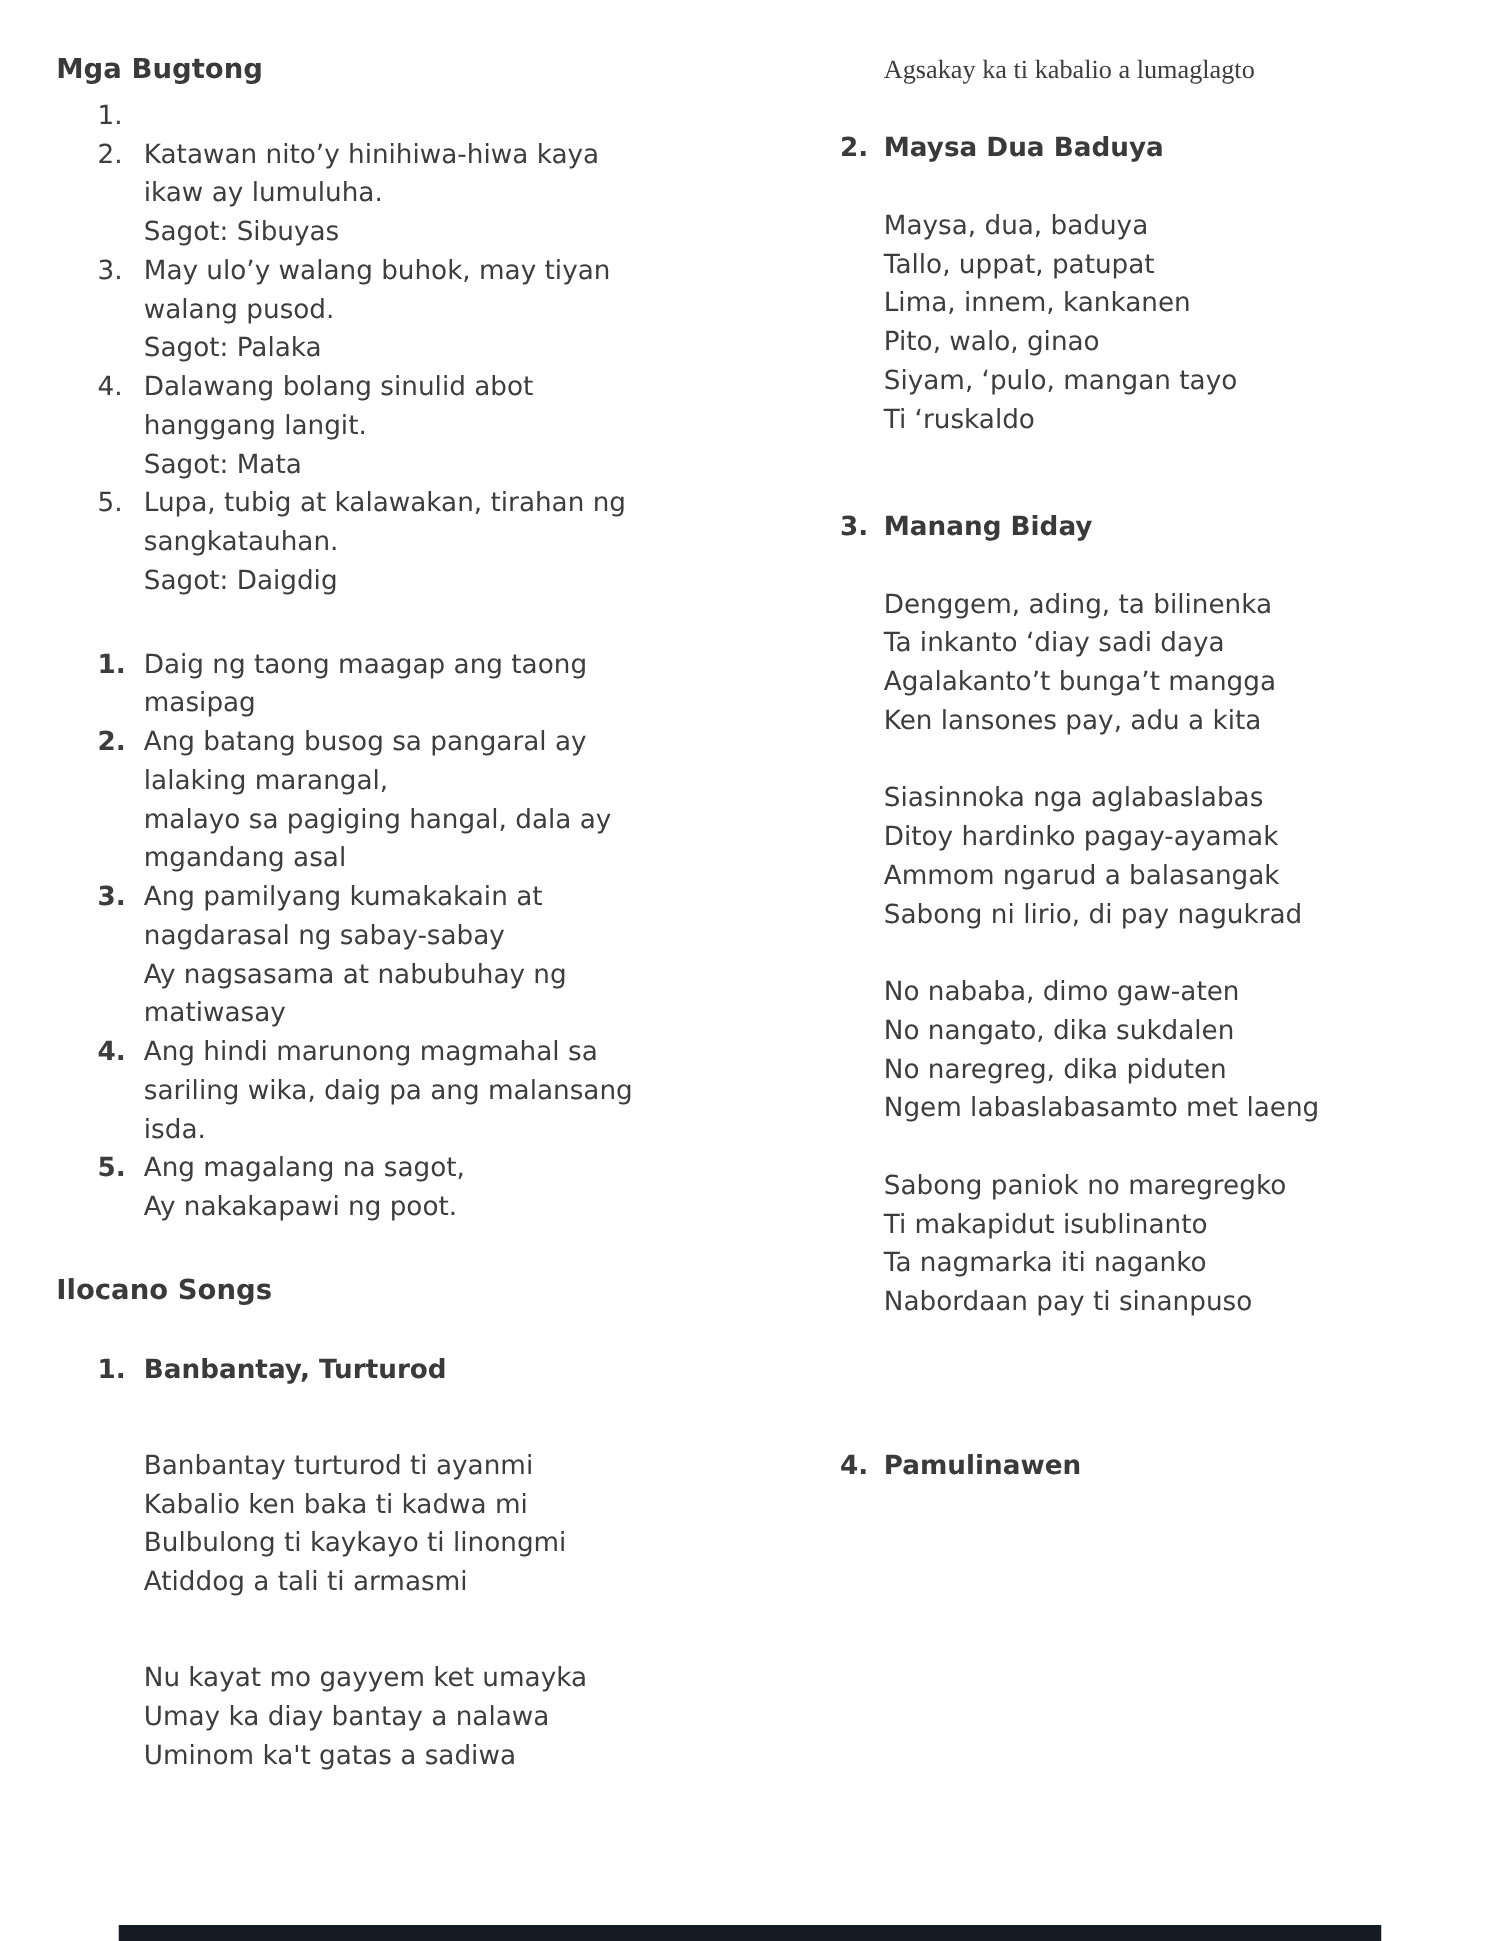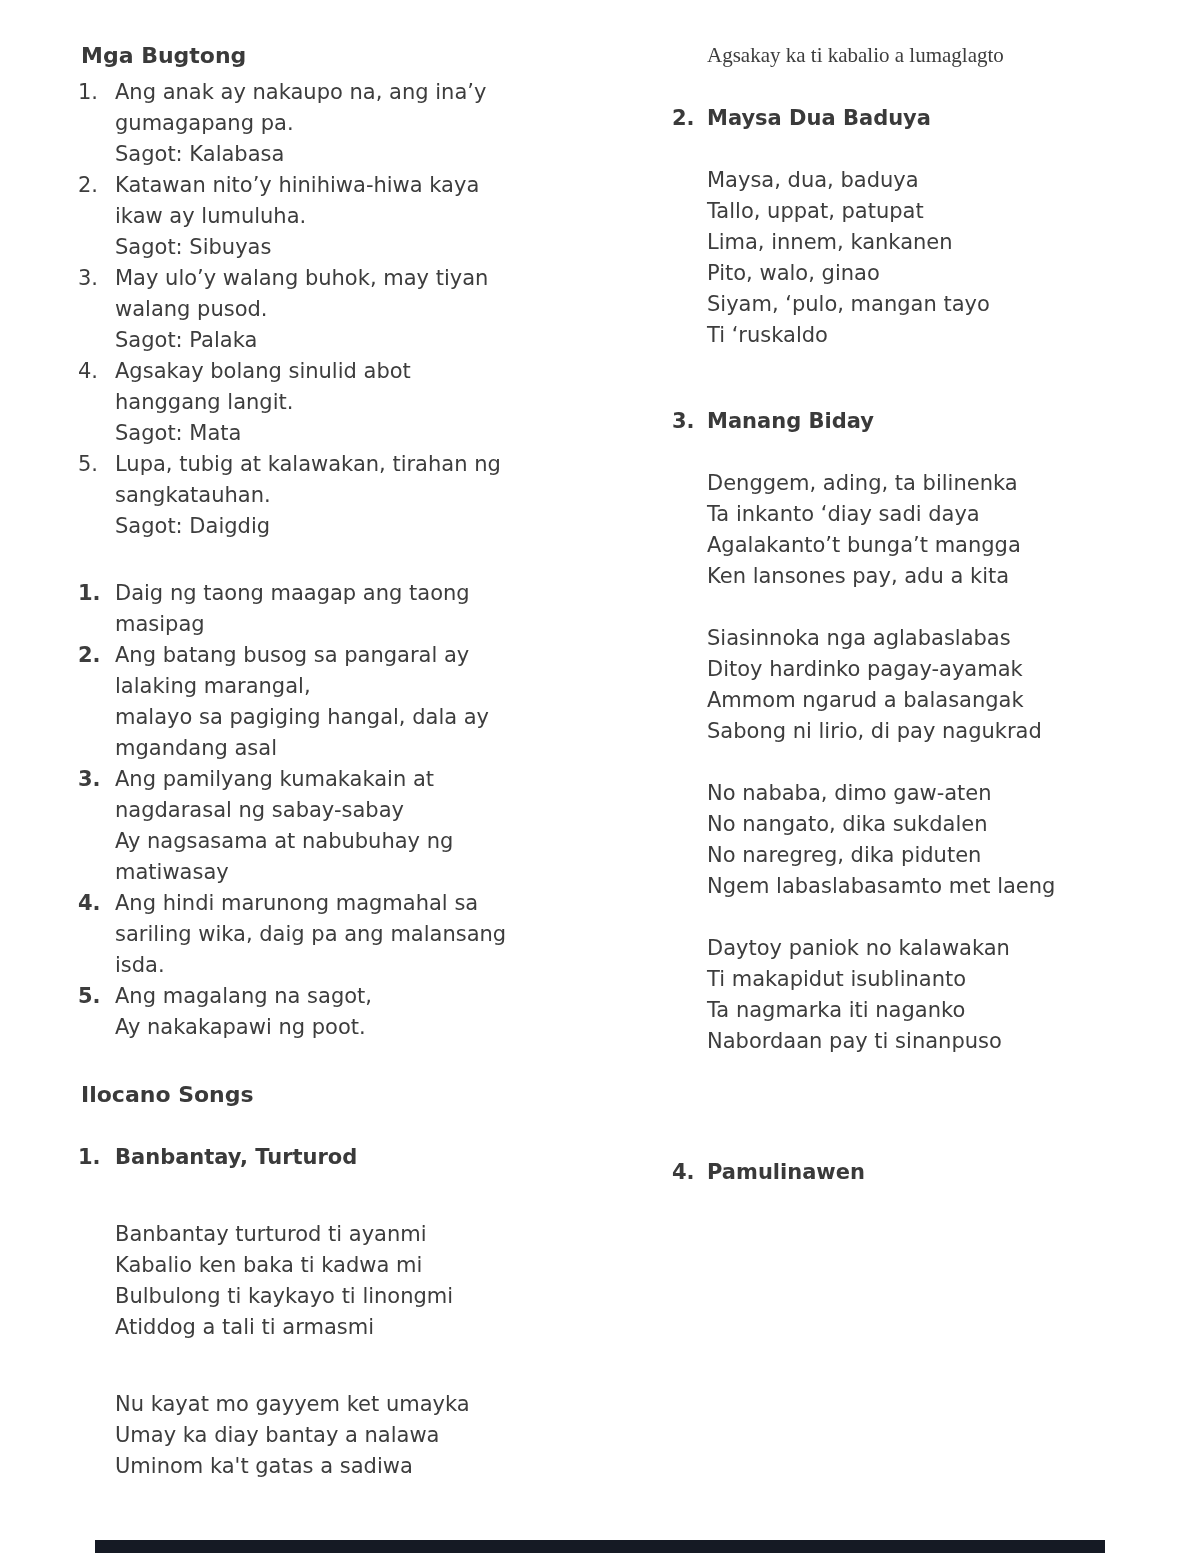--- a/index.html
+++ b/index.html
@@ -28,21 +28,20 @@
     position: absolute;
     left: 672px;
     top: 40px;
     width: 520px;
   }
   .heading {
     font-size: 22px;
     font-weight: bold;
     line-height: 31px;
     color: #3a3a3a;
-    margin-left: 36px;
   }
   .list { margin-top: 6px; }
   .li { display: flex; padding-left: 33px; }
   .num { width: 37px; flex-shrink: 0; }
   .num.bold { font-weight: bold; }
   .text { white-space: pre-line; }
   .mt-section { margin-top: 36px; }
   .song-title-row {
     display: flex;
     padding-left: 33px;
@@ -85,39 +84,36 @@
 
 <div class="doc">
 
   <div class="col-left">
 
     <section>
       <div class="heading">Mga Bugtong</div>
       <div class="list">
         <div class="li">
           <span class="num">1.</span>
-          <span class="text">Ang anak ay nakaupo na, ang ina’y
-gumagapang pa.
-Sagot: Kalabasa</span>
         </div>
         <div class="li">
           <span class="num">2.</span>
           <span class="text">Katawan nito’y hinihiwa-hiwa kaya
 ikaw ay lumuluha.
 Sagot: Sibuyas</span>
         </div>
         <div class="li">
           <span class="num">3.</span>
           <span class="text">May ulo’y walang buhok, may tiyan
 walang pusod.
 Sagot: Palaka</span>
         </div>
         <div class="li">
           <span class="num">4.</span>
-          <span class="text">Agsakay bolang sinulid abot
+          <span class="text">Dalawang bolang sinulid abot
 hanggang langit.
 Sagot: Mata</span>
         </div>
         <div class="li">
           <span class="num">5.</span>
           <span class="text">Lupa, tubig at kalawakan, tirahan ng
 sangkatauhan.
 Sagot: Daigdig</span>
         </div>
       </div>
@@ -199,21 +195,21 @@
 Agalakanto’t bunga’t mangga
 Ken lansones pay, adu a kita</div>
     <div class="r-stanza">Siasinnoka nga aglabaslabas
 Ditoy hardinko pagay-ayamak
 Ammom ngarud a balasangak
 Sabong ni lirio, di pay nagukrad</div>
     <div class="r-stanza">No nababa, dimo gaw-aten
 No nangato, dika sukdalen
 No naregreg, dika piduten
 Ngem labaslabasamto met laeng</div>
-    <div class="r-stanza">Daytoy paniok no kalawakan
+    <div class="r-stanza">Sabong paniok no maregregko
 Ti makapidut isublinanto
 Ta nagmarka iti naganko
 Nabordaan pay ti sinanpuso</div>
 
     <div class="r-song-title mt-song-xl">
       <span class="r-num">4.</span>
       <span>Pamulinawen</span>
     </div>
 
   </div>

